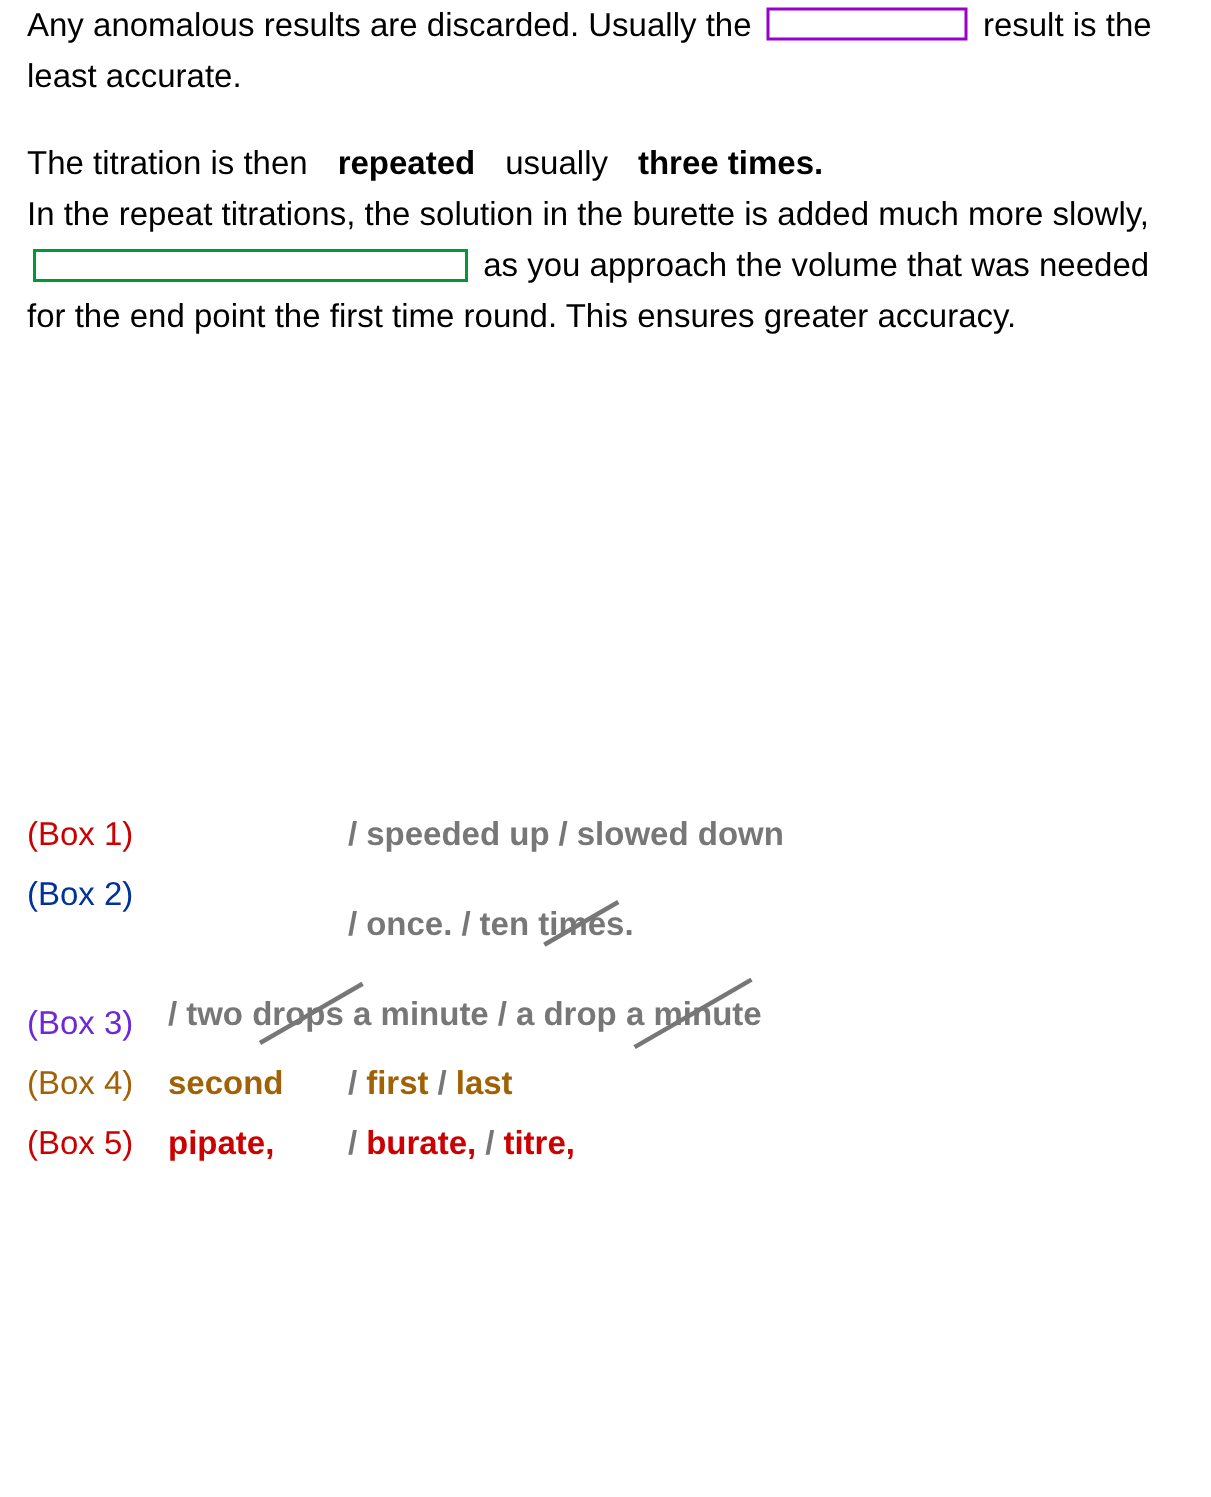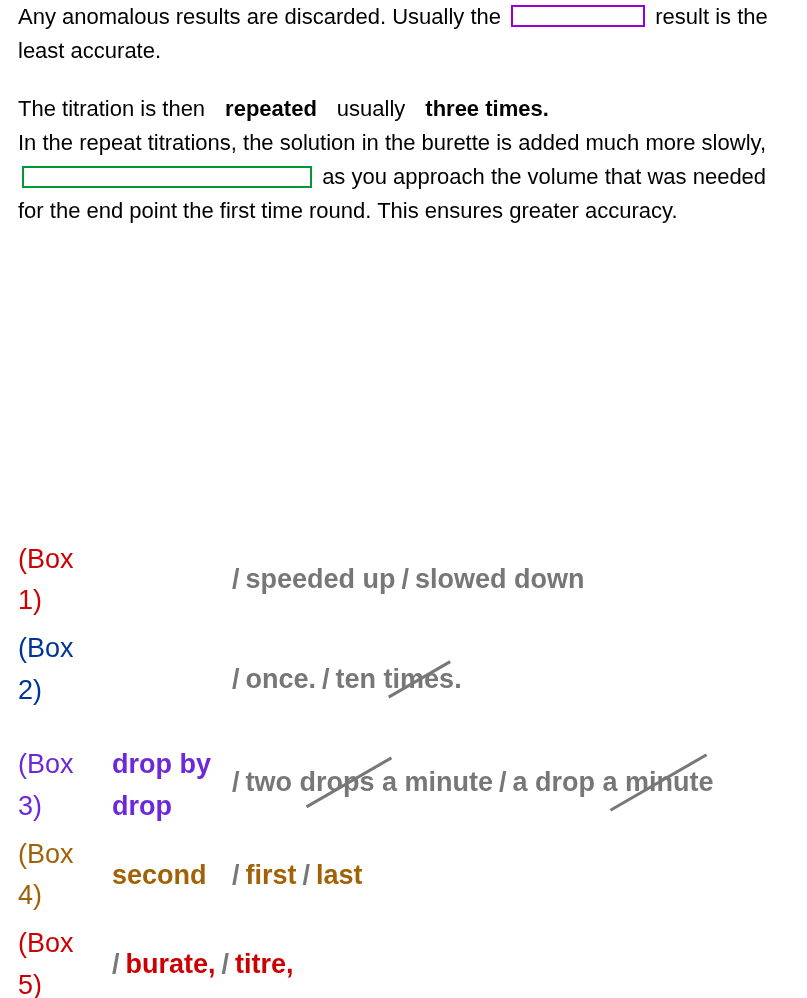--- a/index.html
+++ b/index.html
@@ -33,24 +33,24 @@
   }
   .blank-green  { border-color: #009933; width: 290px; }
   .blank-purple { border-color: #9900cc; width: 134px; }
   .blank-red    { border-color: #cc0000; width: 128px; }
 
   .spacer-big { height: 280px; }
 
   .choices-block { }
   .choice-row {
     display: flex;
-    align-items: center;
+    align-items: flex-start;
     gap: 10px;
     margin: 6px 0;
-    font-size: 27px;
+    font-size: 22px;
   }
   .choice-row .label {
     display: inline-block;
     width: 84px;
     flex: 0 0 84px;
   }
   .choice-row .answer-slot {
     display: inline-block;
     width: 110px;
     flex: 0 0 110px;
@@ -131,40 +131,40 @@
         <span class="answer-slot "></span>
         <span class="options">
           <span class="sep">/</span> 
           <span class="gray">once.</span> 
           <span class="sep">/</span> 
           <span class="gray"><span>ten </span><span class="struck">times</span><span>.</span></span>
         </span>
       </div>
       <div class="choice-row">
         <span class="label green">(Box 3)</span>
-        <span class="answer-slot green">drop by drop</span>
         <span class="options">
           <span class="sep">/</span> 
           <span class="gray"><span>two </span><span class="struck">drops a</span><span> minute</span></span> 
           <span class="sep">/</span> 
           <span class="gray"><span>a drop </span><span class="struck">a minute</span></span>
         </span>
       </div>
       <div class="choice-row">
         <span class="label purple">(Box 4)</span>
         <span class="answer-slot purple">second</span>
         <span class="options">
           <span class="sep">/</span> 
           <span class="purple">first</span> 
           <span class="sep">/</span> 
           <span class="purple">last</span>
         </span>
       </div>
       <div class="choice-row">
         <span class="label red">(Box 5)</span>
+        <span class="answer-slot red">pipate,</span>
         <span class="options">
           <span class="sep">/</span> 
           <span class="red">burate,</span> 
           <span class="sep">/</span> 
           <span class="red">titre,</span>
         </span>
       </div>
     </div>
 
 </div>

